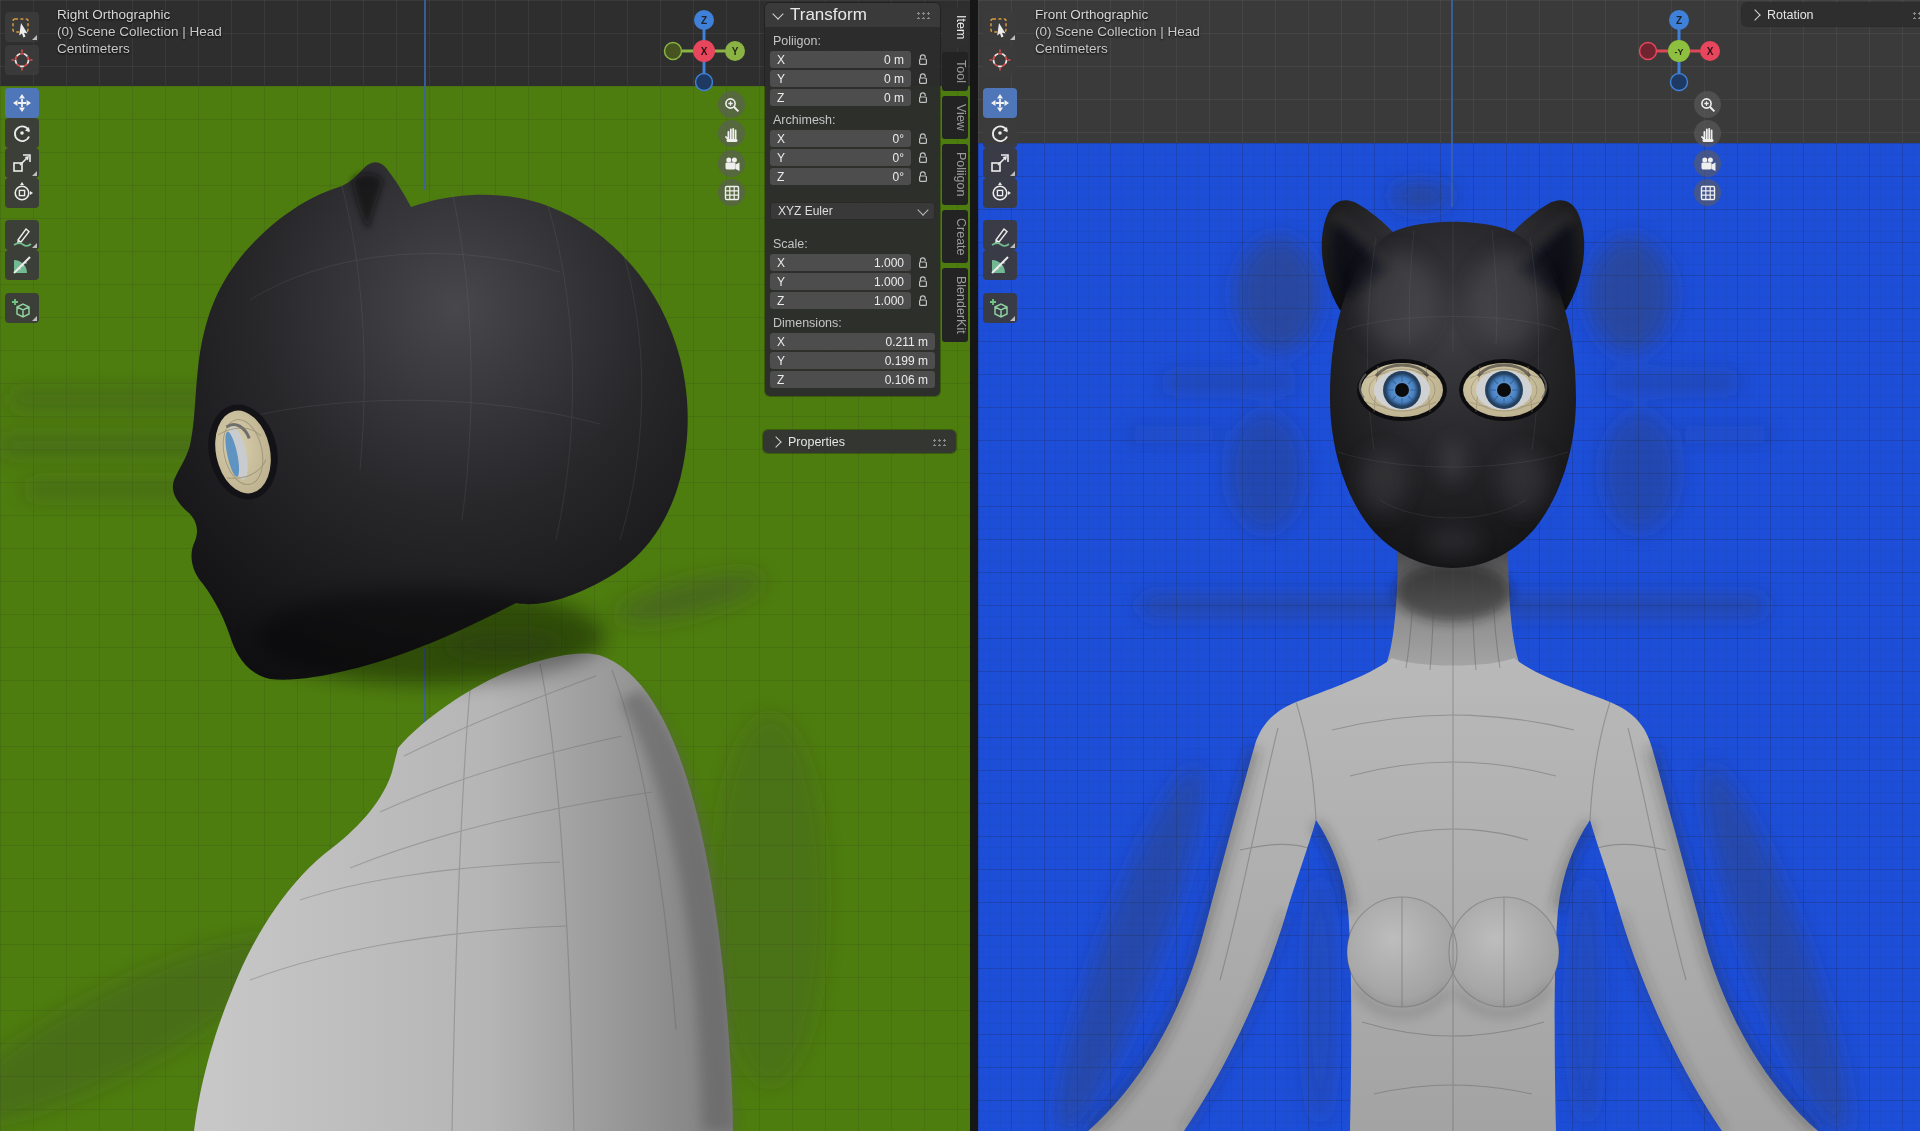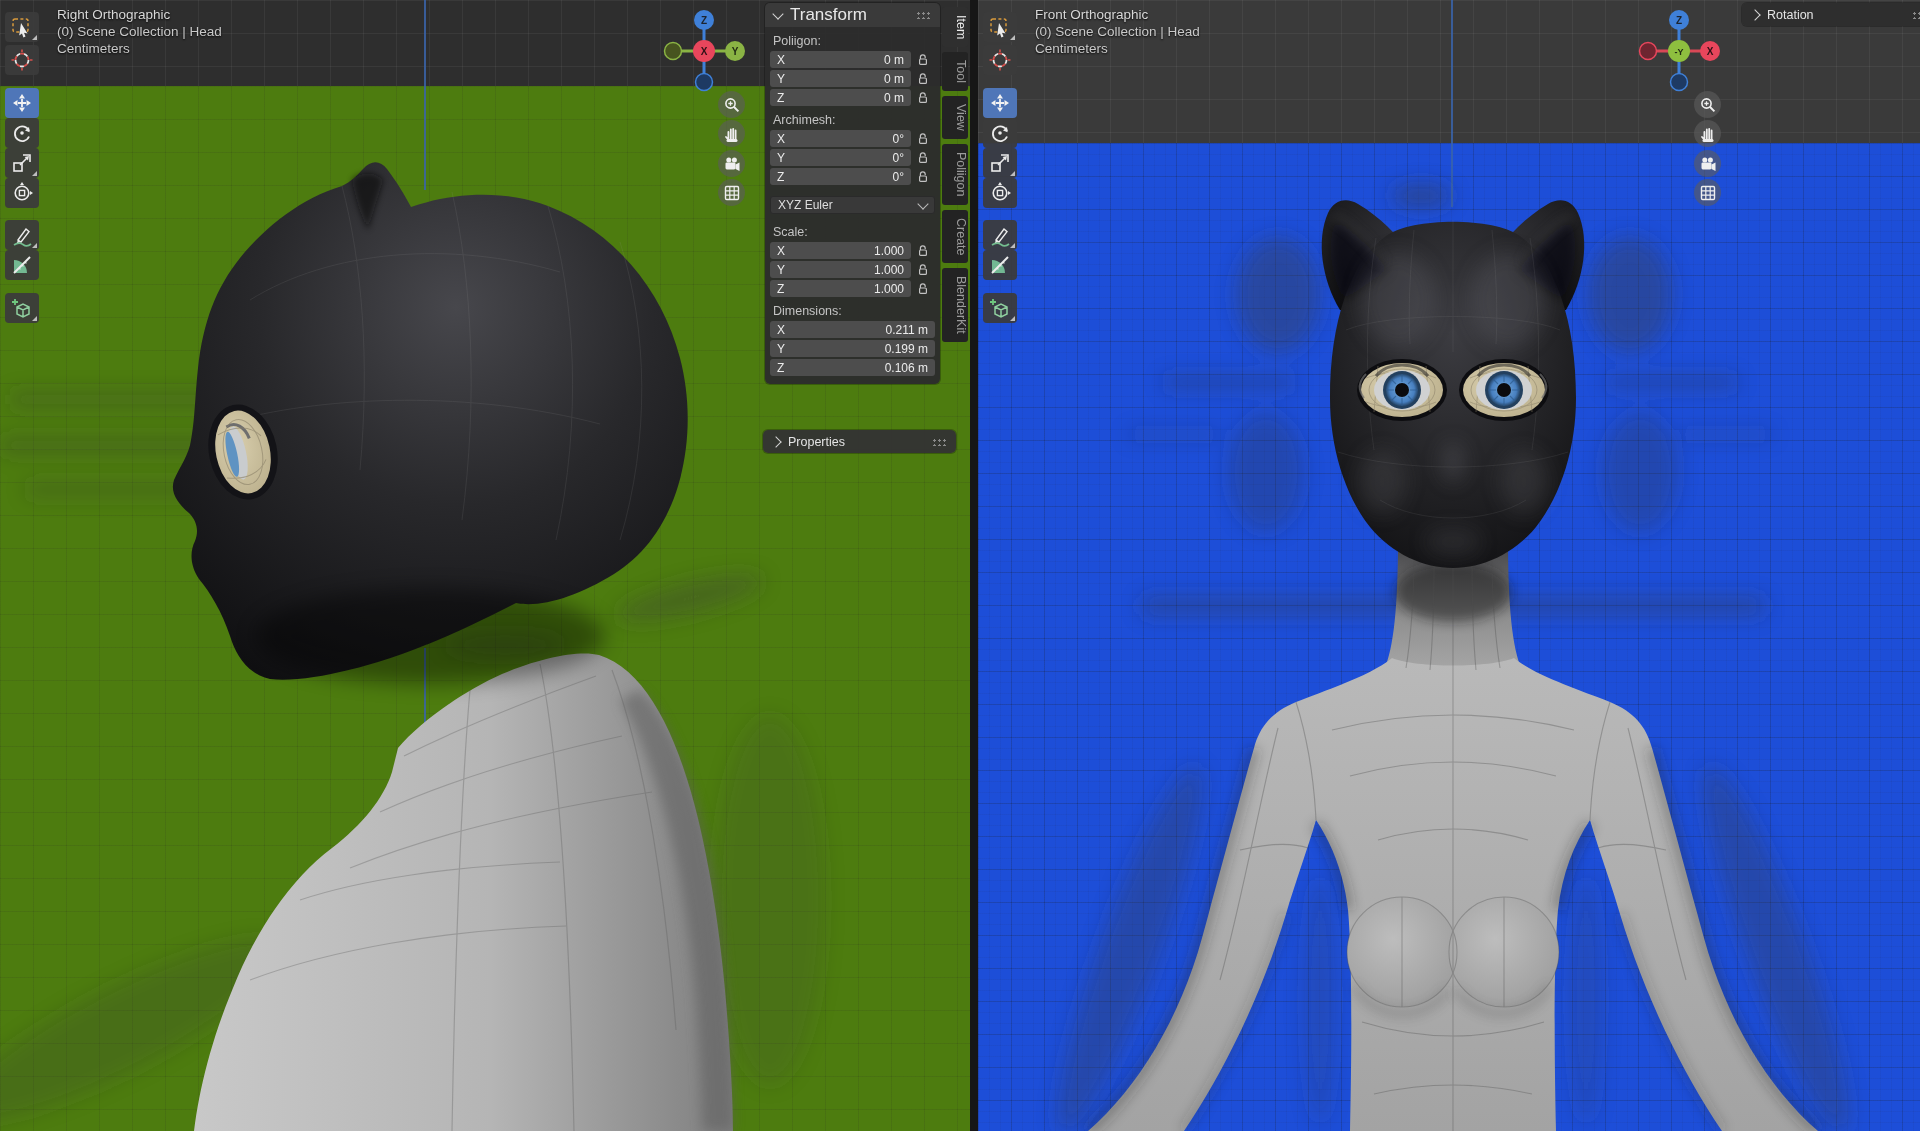--- a/index.html
+++ b/index.html
@@ -65,21 +65,21 @@
   .chev-d{width:7px;height:7px;border-right:1.6px solid #d5d5d5;border-bottom:1.6px solid #d5d5d5;
           transform:rotate(45deg);margin:-3px 8px 0 1px;}
   .chev-r{width:7px;height:7px;border-right:1.6px solid #d5d5d5;border-bottom:1.6px solid #d5d5d5;
           transform:rotate(-45deg);margin:0 8px 0 1px;}
   .plabel{color:#c4c4c4;font-size:12.5px;margin:7px 8px 3px;}
   .prow{display:flex;align-items:center;height:17px;margin:2px 5px;}
   .pfield{flex:1;height:17px;background:#4d4d4d;border-radius:3px;display:flex;
           align-items:center;justify-content:space-between;padding:0 7px;color:#ebebeb;}
   .plock{width:24px;display:flex;justify-content:center;}
   .prow.nolock .pfield{margin-right:0;}
-  .pselect{height:18px;background:#393939;border-radius:3px;margin:11px 5px;display:flex;
+  .pselect{height:18px;background:#393939;border-radius:3px;margin:17px 5px;display:flex;
            align-items:center;justify-content:space-between;padding:0 8px;color:#dedede;
            box-shadow:inset 0 0 0 1px #2a2a2a;}
   .pselect .chev-d{margin:-2px 0 0 0;border-color:#bbb;}
   .cpanel{position:absolute;left:763px;top:390px;width:177px;height:23px;background:rgba(51,51,51,.96);
           border-radius:5px;display:flex;align-items:center;padding:0 8px;color:#e4e4e4;
           font-size:12.5px;box-shadow:0 0 0 1px rgba(0,0,0,.25);margin-top:40px;}
   .cheader{display:flex;align-items:center;width:100%;}
 
   
   .tabs{position:absolute;left:942px;top:7px;display:flex;flex-direction:column;gap:5px;}

